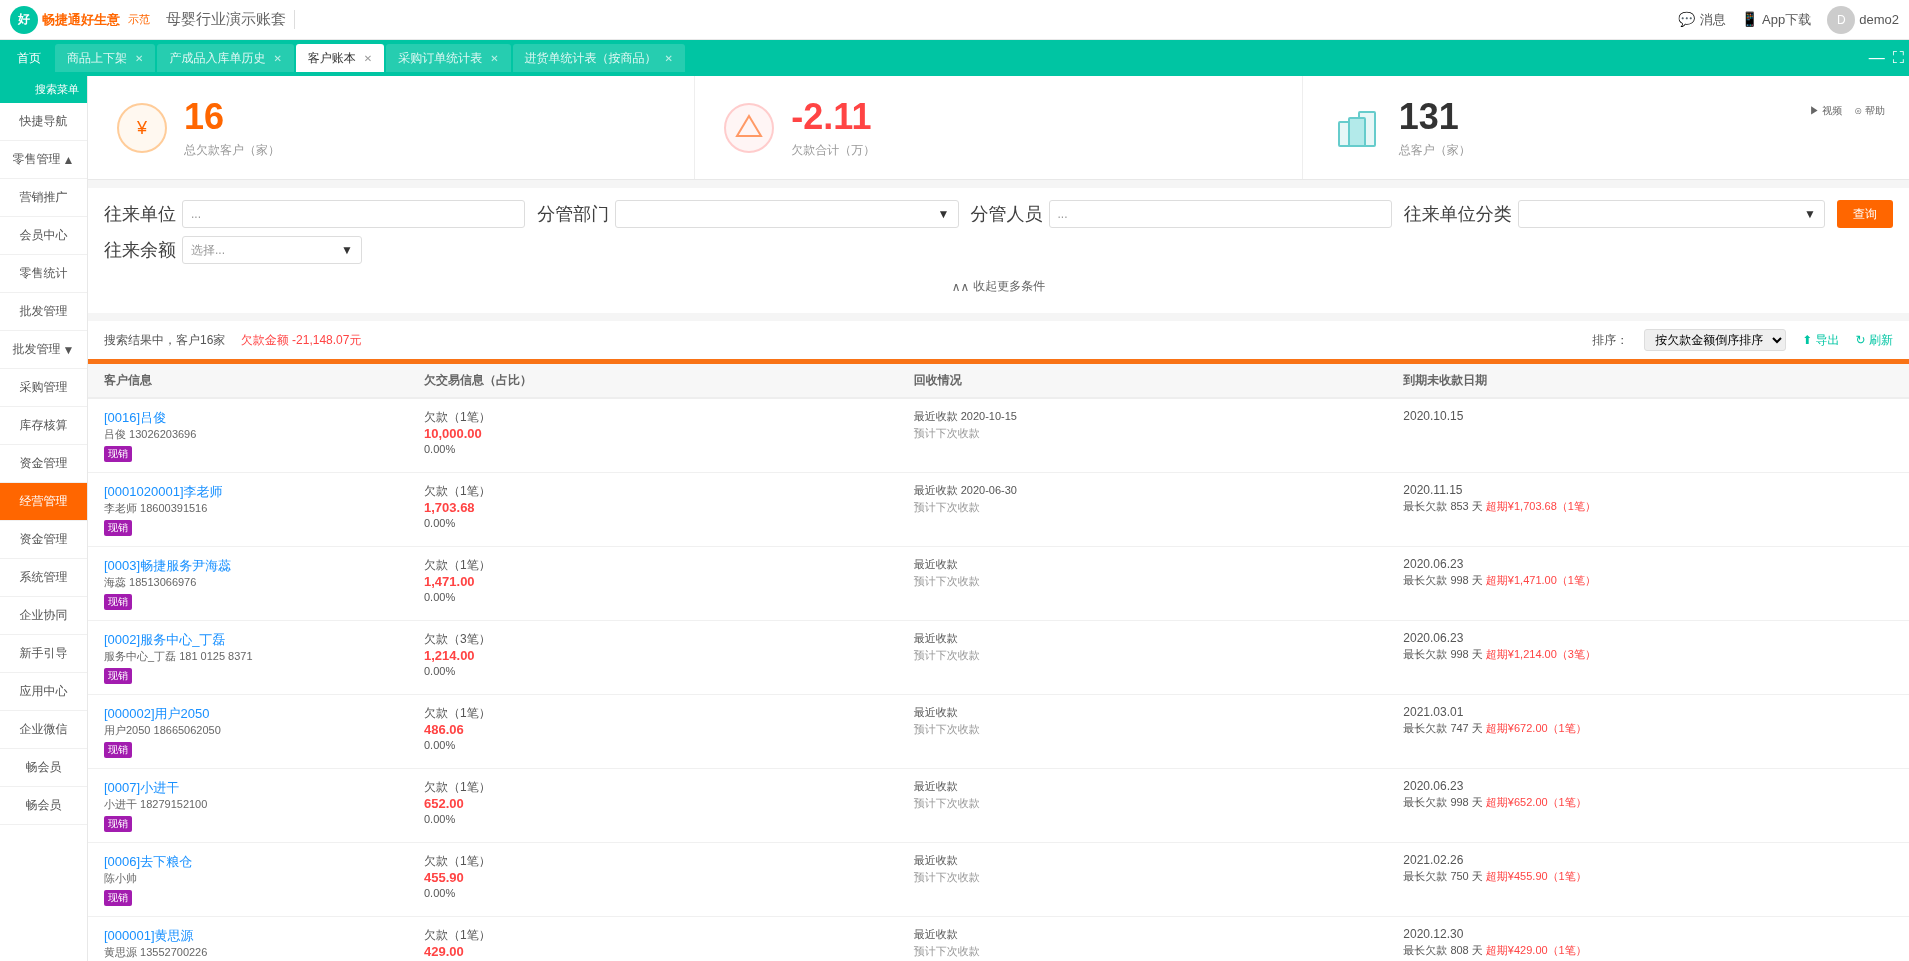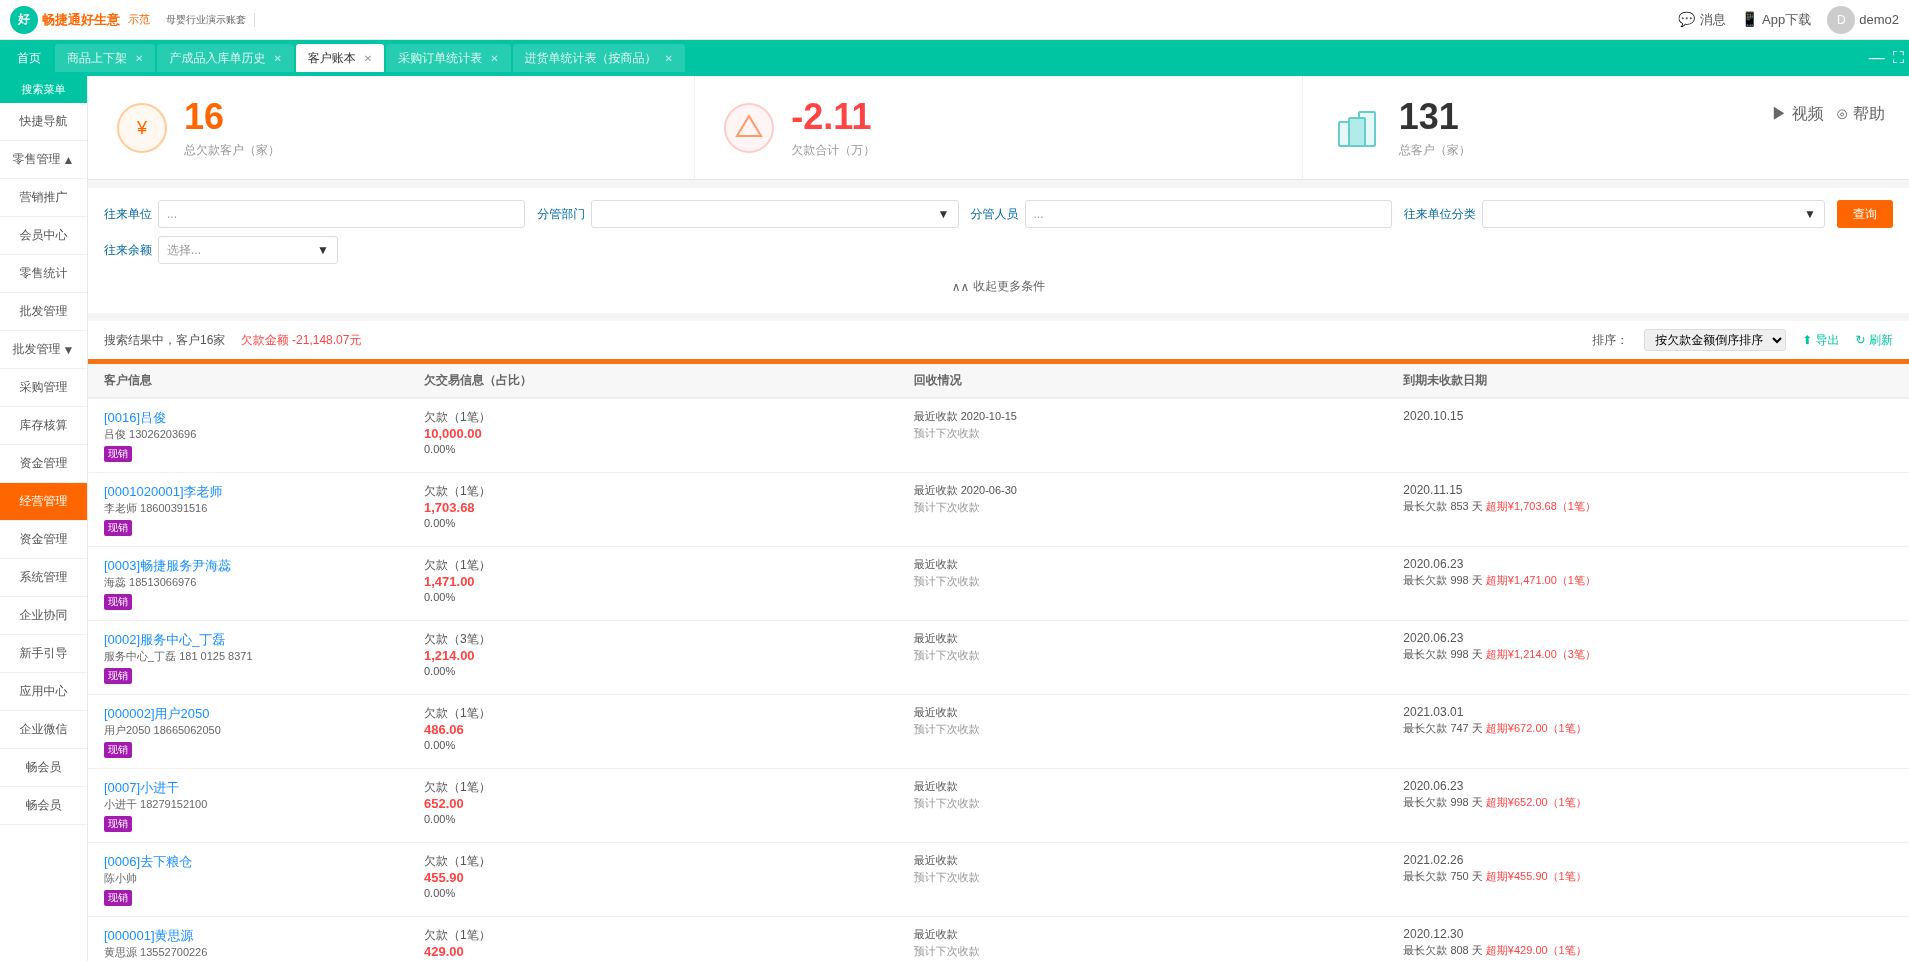--- a/index.html
+++ b/index.html
@@ -7,21 +7,21 @@
 
     
     .top-bar {
       display: flex; align-items: center; background: #fff;
       height: 40px; padding: 0 10px; border-bottom: 1px solid #e8e8e8;
       justify-content: space-between;
     }
     .top-bar-left { display: flex; align-items: center; gap: 8px; }
     .logo { display: flex; align-items: center; gap: 4px; color: #ff6600; font-weight: bold; font-size: 13px; }
     .logo-icon { width: 28px; height: 28px; background: #00c5a3; border-radius: 50%; display:flex; align-items:center; justify-content:center; color:#fff; font-size:12px; }
-    .store-name { font-size: 10px; color: #666; padding: 0 8px; border-right: 1px solid #ddd; }
+    .store-name { font-size: 15px; color: #666; padding: 0 8px; border-right: 1px solid #ddd; }
     .top-bar-right { display: flex; align-items: center; gap: 16px; font-size: 13px; color: #555; }
     .top-bar-right span { cursor: pointer; }
     .avatar { width: 28px; height: 28px; border-radius: 50%; background: #ccc; display:inline-flex; align-items:center; justify-content:center; color:#fff; font-size:12px; }
 
     
     .tabs-bar {
       display: flex; align-items: center; background: #00c5a3;
       height: 36px; padding: 0 5px; gap: 2px;
     }
     .tab {
@@ -39,22 +39,22 @@
 
     
     .main-layout { display: flex; height: calc(961px - 76px); }
 
     
     .sidebar {
       width: 88px; background: #fff; border-right: 1px solid #e8e8e8;
       display: flex; flex-direction: column; overflow-y: auto;
     }
     .sidebar-search {
-      padding: 6px 16px; background: #00c5a3; color: #fff;
-      text-align: center; font-size: 12px; cursor: pointer;
+      padding: 6px 8px; background: #00c5a3; color: #fff;
+      text-align: right; font-size: 12px; cursor: pointer;
     }
     .sidebar-nav-item {
       padding: 10px 0; text-align: center; cursor: pointer;
       font-size: 12px; color: #555; border-bottom: 1px solid #f0f0f0;
     }
     .sidebar-nav-item.active { background: #ff6600; color: #fff; }
 
     
     .content { flex: 1; overflow-y: auto; background: #f5f5f5; }
 
@@ -67,29 +67,29 @@
       flex: 1; display: flex; align-items: center; gap: 12px;
       padding: 20px 24px; border-right: 1px solid #eee;
     }
     .stat-icon { width: 60px; height: 60px; display: flex; align-items: center; justify-content: center; }
     .stat-icon svg { width: 52px; height: 52px; }
     .stat-info { display: flex; flex-direction: column; }
     .stat-value { font-size: 36px; font-weight: bold; color: #ff6600; }
     .stat-value.negative { color: #ff4444; }
     .stat-value.dark { color: #333; font-weight: bold; }
     .stat-label { font-size: 12px; color: #999; margin-top: 4px; }
-    .stat-top-right { margin-left: auto; display: flex; gap: 12px; font-size: 16px; color: #666; align-self: flex-start; padding-top: 8px; }
+    .stat-top-right { margin-left: auto; display: flex; gap: 12px; font-size: 10px; color: #666; align-self: flex-start; padding-top: 8px; }
 
     
     .filter-area {
       background: #fff; padding: 12px 16px; margin-bottom: 8px;
     }
     .filter-row { display: flex; align-items: center; gap: 12px; margin-bottom: 8px; }
     .filter-item { display: flex; align-items: center; gap: 6px; flex: 1; }
-    .filter-label { font-size: 12px; color: #0369a1; white-space: nowrap; }
+    .filter-label { font-size: 18px; color: #404040; white-space: nowrap; }
     .filter-input {
       flex: 1; border: 1px solid #ddd; border-radius: 3px;
       padding: 4px 8px; font-size: 12px; height: 28px;
       display: flex; align-items: center; justify-content: space-between;
       cursor: pointer; background: #fff; color: #999;
     }
     .filter-select {
       flex: 1; border: 1px solid #ddd; border-radius: 3px;
       padding: 4px 8px; font-size: 12px; height: 28px;
       display: flex; align-items: center; justify-content: space-between;

